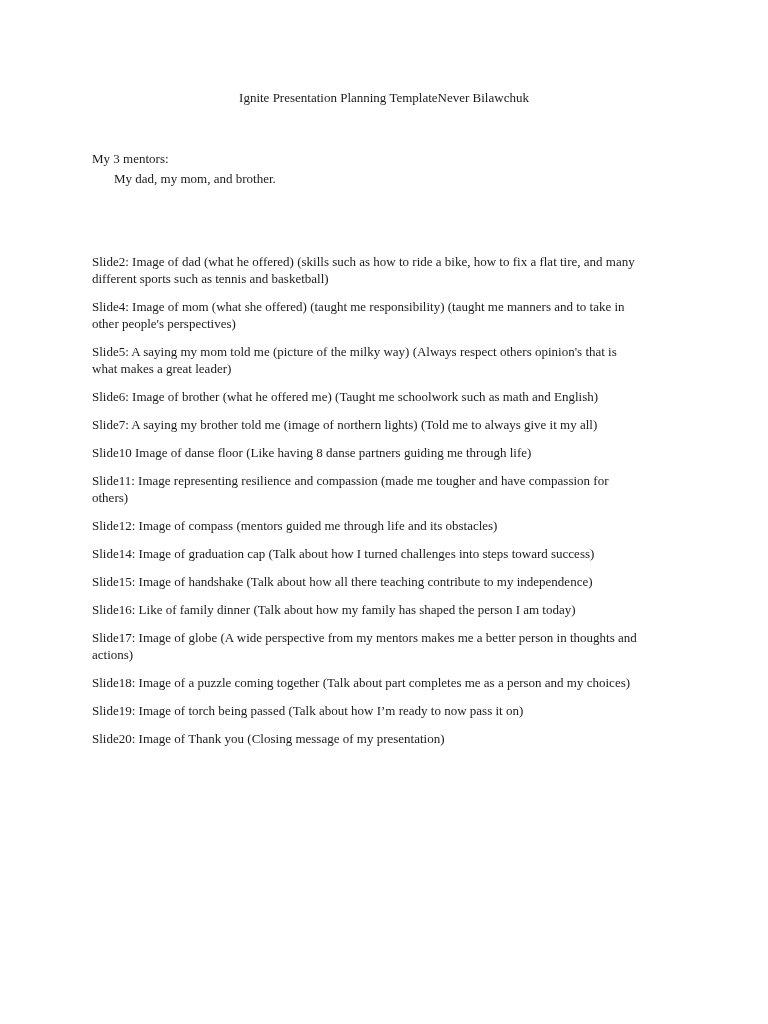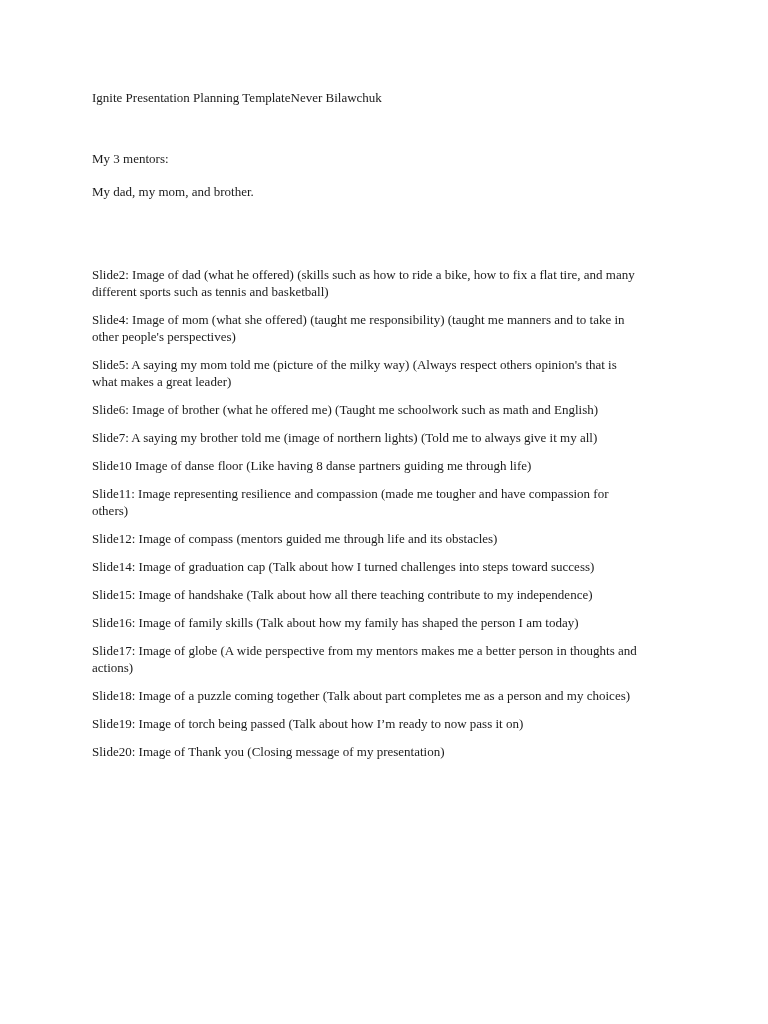--- a/index.html
+++ b/index.html
@@ -18,30 +18,30 @@
     height: 1024px;
     background: #ffffff;
     padding: 89px 92px 0 92px;
     font-family: "Liberation Serif", "DejaVu Serif", serif;
     font-size: 13px;
     line-height: 17px;
     color: #1b1b1b;
   }
   .doc-header {
     display: flex;
-    justify-content: flex-start;
+    justify-content: center;
     align-items: baseline;
     margin: 0 0 44px 0;
   }
   .para {
     margin: 0;
     white-space: pre-line;
   }
-  .mb-12 { margin-bottom: 16px; }
-  .mb-66 { margin-bottom: 66px; }
+  .mb-12 { margin-bottom: 3px; }
+  .mb-66 { margin-bottom: 66px; margin-left: 22px; }
   .mb-11 { margin-bottom: 11px; }
 </style>
 </head>
 <body>
 
 <div class="page">
 
   <div class="doc-header">
     <span>Ignite Presentation Planning Template</span>
     <span>Never Bilawchuk</span>
@@ -58,20 +58,20 @@
   <p class="para mb-11">Slide5: A saying my mom told me (picture of the milky way) (Always respect others opinion's that is
 what makes a great leader)</p>
   <p class="para mb-11">Slide6: Image of brother (what he offered me) (Taught me schoolwork such as math and English)</p>
   <p class="para mb-11">Slide7: A saying my brother told me (image of northern lights) (Told me to always give it my all)</p>
   <p class="para mb-11">Slide10 Image of danse floor (Like having 8 danse partners guiding me through life)</p>
   <p class="para mb-11">Slide11: Image representing resilience and compassion (made me tougher and have compassion for
 others)</p>
   <p class="para mb-11">Slide12: Image of compass (mentors guided me through life and its obstacles)</p>
   <p class="para mb-11">Slide14: Image of graduation cap (Talk about how I turned challenges into steps toward success)</p>
   <p class="para mb-11">Slide15: Image of handshake (Talk about how all there teaching contribute to my independence)</p>
-  <p class="para mb-11">Slide16: Image of family skills (Talk about how my family has shaped the person I am today)</p>
+  <p class="para mb-11">Slide16: Like of family dinner (Talk about how my family has shaped the person I am today)</p>
   <p class="para mb-11">Slide17: Image of globe (A wide perspective from my mentors makes me a better person in thoughts and
 actions)</p>
   <p class="para mb-11">Slide18: Image of a puzzle coming together (Talk about part completes me as a person and my choices)</p>
   <p class="para mb-11">Slide19: Image of torch being passed (Talk about how I’m ready to now pass it on)</p>
   <p class="para mb-11">Slide20: Image of Thank you (Closing message of my presentation)</p>
 
 </div>
 
 </body></html>

